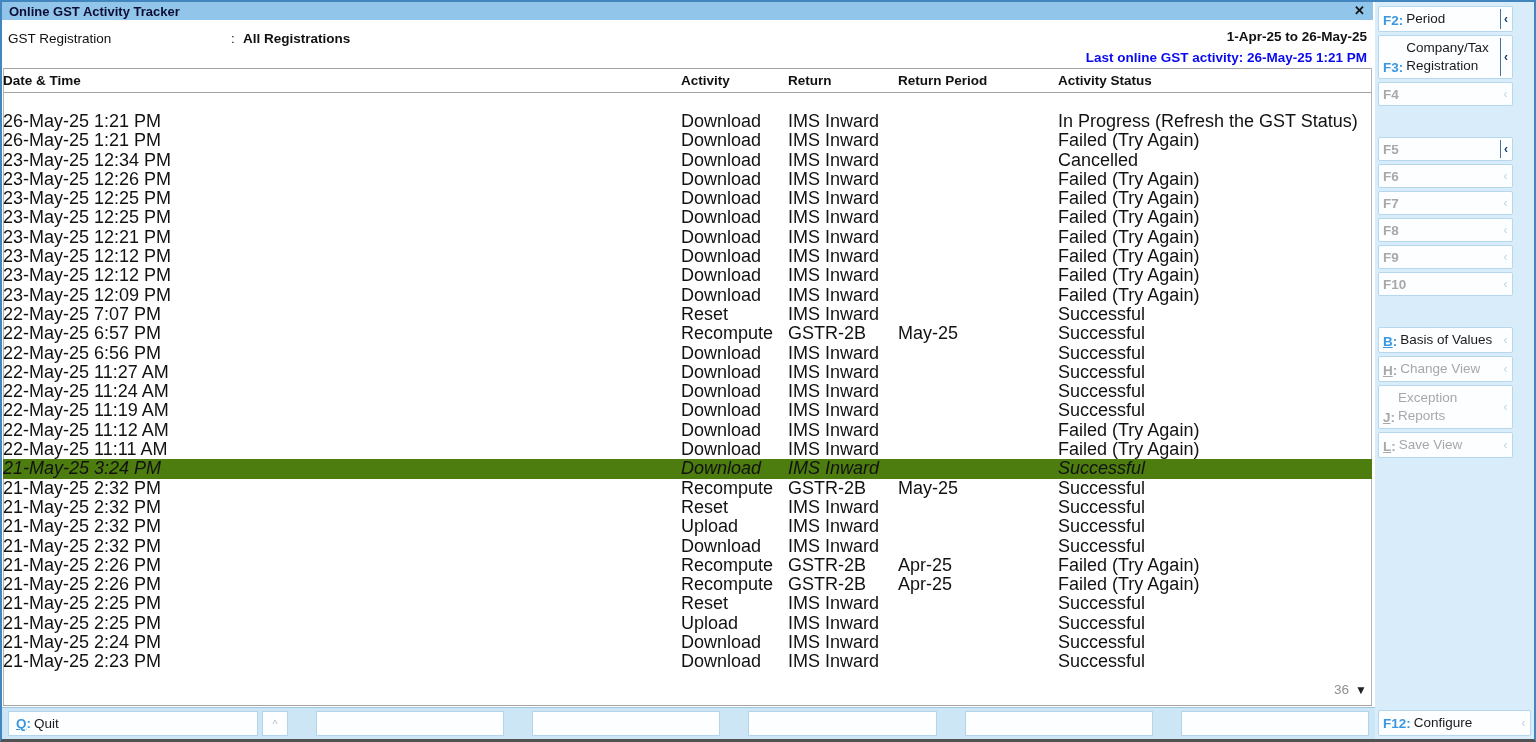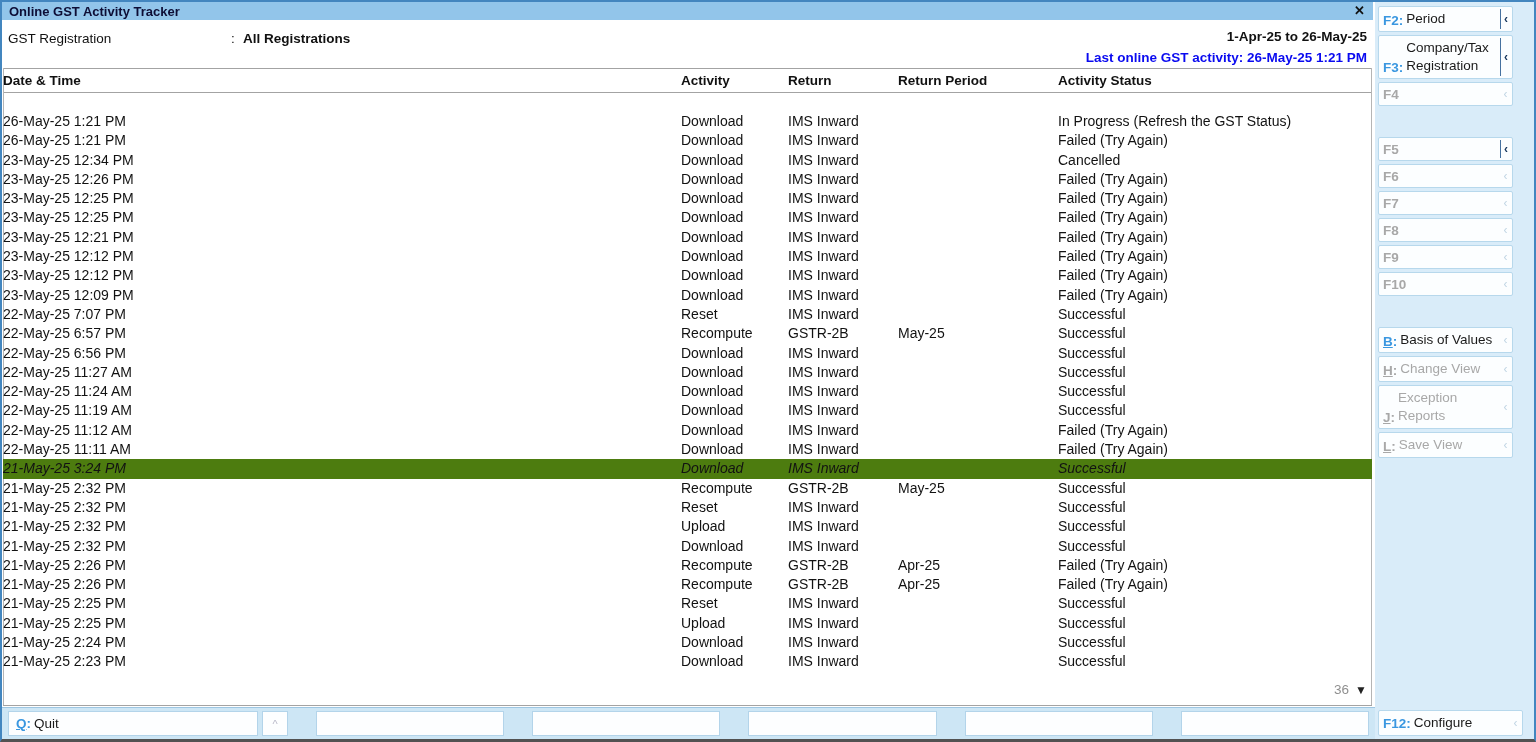--- a/index.html
+++ b/index.html
@@ -25,21 +25,21 @@
 
   
   .hline { position:absolute; left:1px; width:1369px; height:1px; background:#a3a3a3; }
   .vline { position:absolute; top:66px; width:1px; height:637px; background:#b5b5b5; }
 
   
   .tgrid { display:grid; grid-template-columns:678px 107px 110px 160px 1fr; padding-left:0; white-space:nowrap; }
   .thead { position:absolute; left:1px; top:68px; width:1369px; height:22px; line-height:22px;
            font-size:13.5px; font-weight:bold; color:#111; }
   .rows  { position:absolute; left:1px; top:90px; width:1369px; padding-top:20px; }
-  .row   { height:19.3px; line-height:19.3px; font-size:14px; color:#121212; }
+  .row   { height:19.3px; line-height:19.3px; font-size:18px; color:#121212; }
   .row.hl{ background:#4d7c0f;font-style:italic; }
   .rows-footer { position:absolute; top:680px; right:167px; font-size:13.5px; }
   .rows-footer .cnt { color:#8f8f8f; margin-right:6px; }
   .rows-footer .arr { color:#222; font-size:12px; cursor:pointer; }
 
   
   .sidebar { position:absolute; left:1373px; top:0; width:159px; height:737px; background:#d9ecf9;
              display:flex; flex-direction:column; padding:4px 2px 2px 2px; }
   .sb-btn { position:relative; flex:none; display:flex; align-items:flex-end; background:#fcfeff;
             border:1px solid #b7d8ec; border-radius:2px; margin:0 19px 3px 1px; min-height:24px;
@@ -61,21 +61,21 @@
   .slot { height:25px; background:#fdfeff; border:1px solid #b3d4ea; }
   .slot.quit { width:250px; display:flex; align-items:center; padding-left:7px; font-size:13.5px; cursor:pointer; }
   .slot.caret { width:26px; margin-left:4px; display:flex; align-items:center; justify-content:center;
                 color:#b9b9c9; font-size:11px; cursor:pointer; }
   .slot.empty { flex:1 1 0; margin-left:28px; }
   .q-key { color:#3a97e0; font-weight:bold; text-decoration:underline; }
   .q-colon { color:#3a97e0; font-weight:bold; margin-right:3px; }
   .q-lab { color:#1a1a1a; }
 
   .configure { position:absolute; left:1373px; top:706px; width:159px; height:31px; background:#d9ecf9;
-               padding:2px 10px 2px 2px; }
+               padding:2px 2px 2px 2px; }
   .configure .sb-btn { margin:0 1px; min-height:26px; align-items:center; }
 </style>
 </head>
 <body>
 
 <div class="app">
 
   <div class="titlebar">
     <span class="t-left">Online GST Activity Tracker</span>
     <span class="t-close">✕</span>

